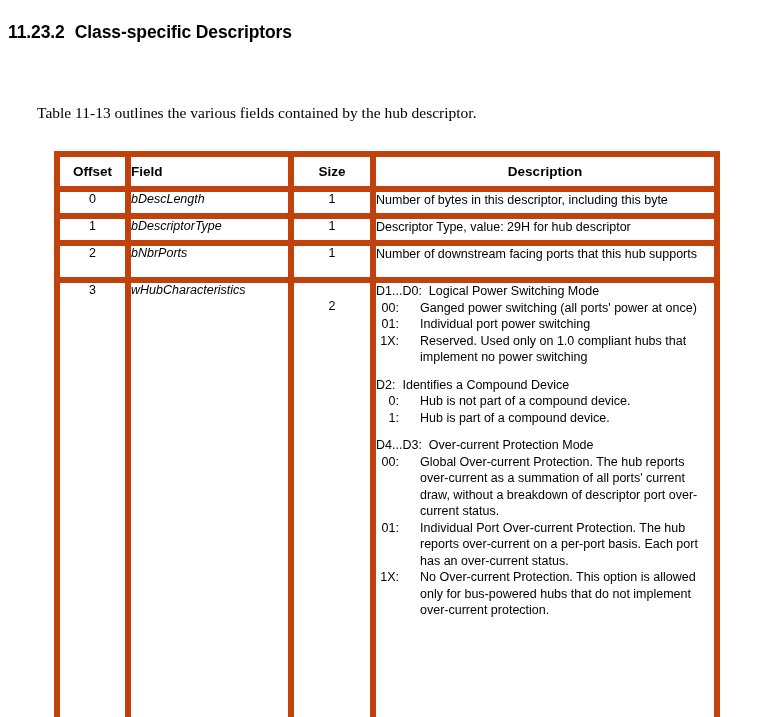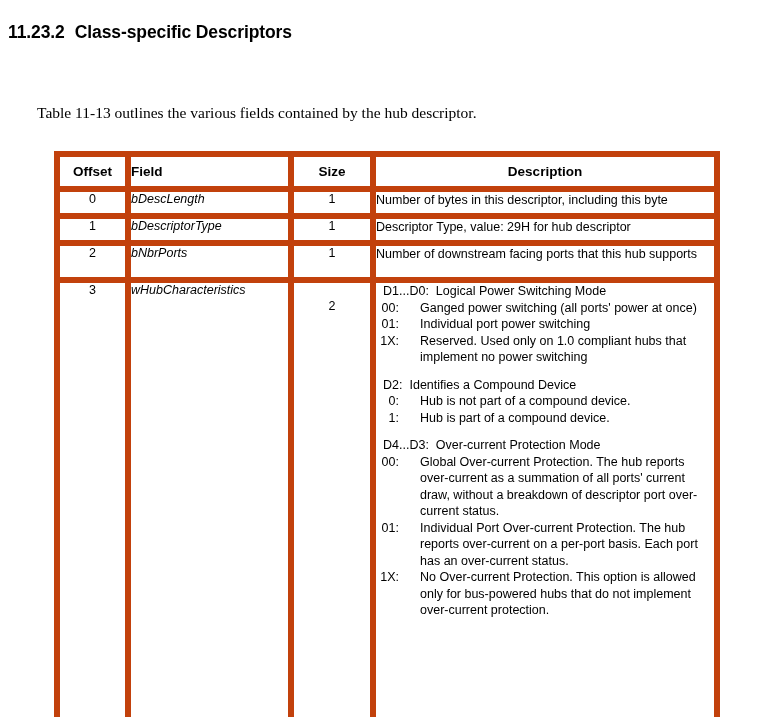--- a/index.html
+++ b/index.html
@@ -143,21 +143,20 @@
   .bitblock { margin: 0 0 0 0; }
   .bitblock + .bitblock { margin-top: 11px; }
 
   .bit-title {
     display: flex;
     line-height: 16.5px;
   }
   .bit-title .bt-label {
     white-space: nowrap;
     margin-right: 7px;
-    margin-left: 7px;
   }
   .bit-title .bt-text {
     white-space: nowrap;
   }
 
   .bit-row {
     display: flex;
     line-height: 16.5px;
   }
   .bit-row .br-code {

